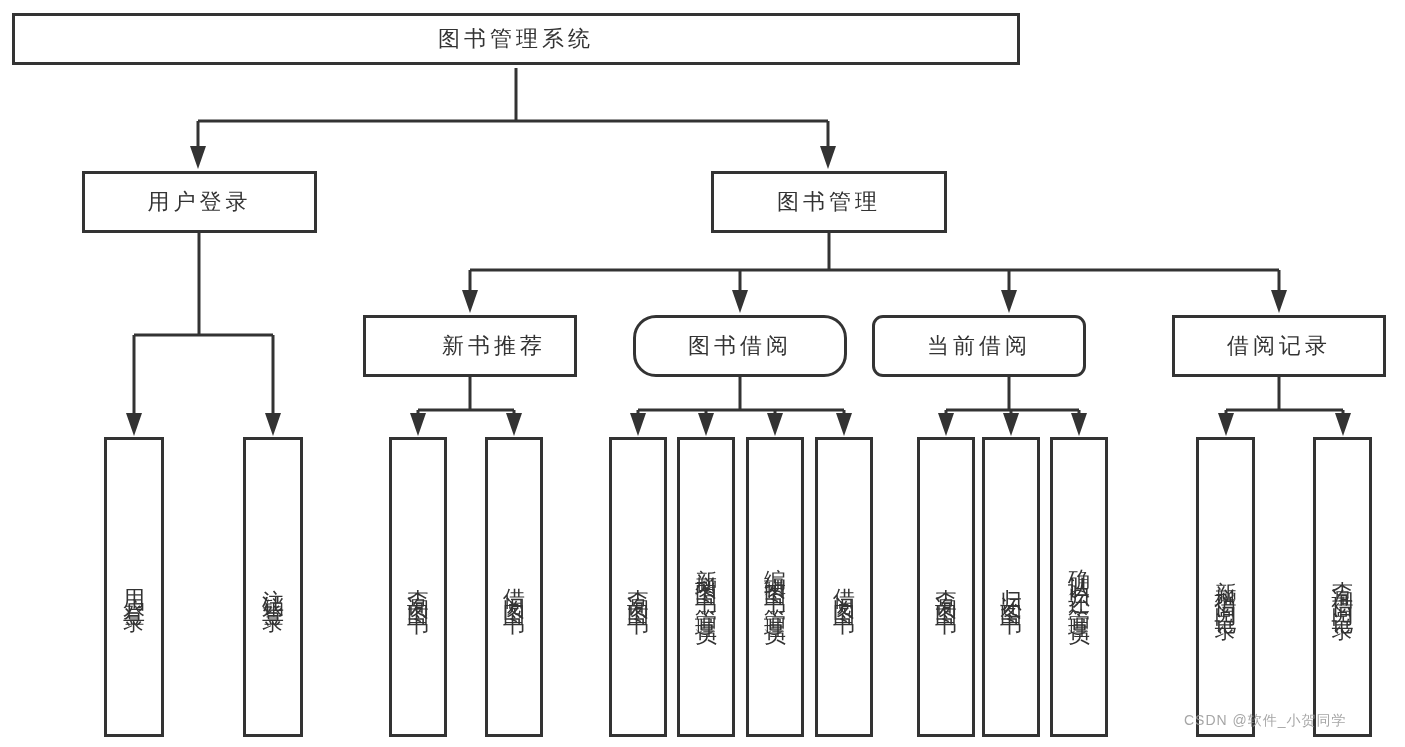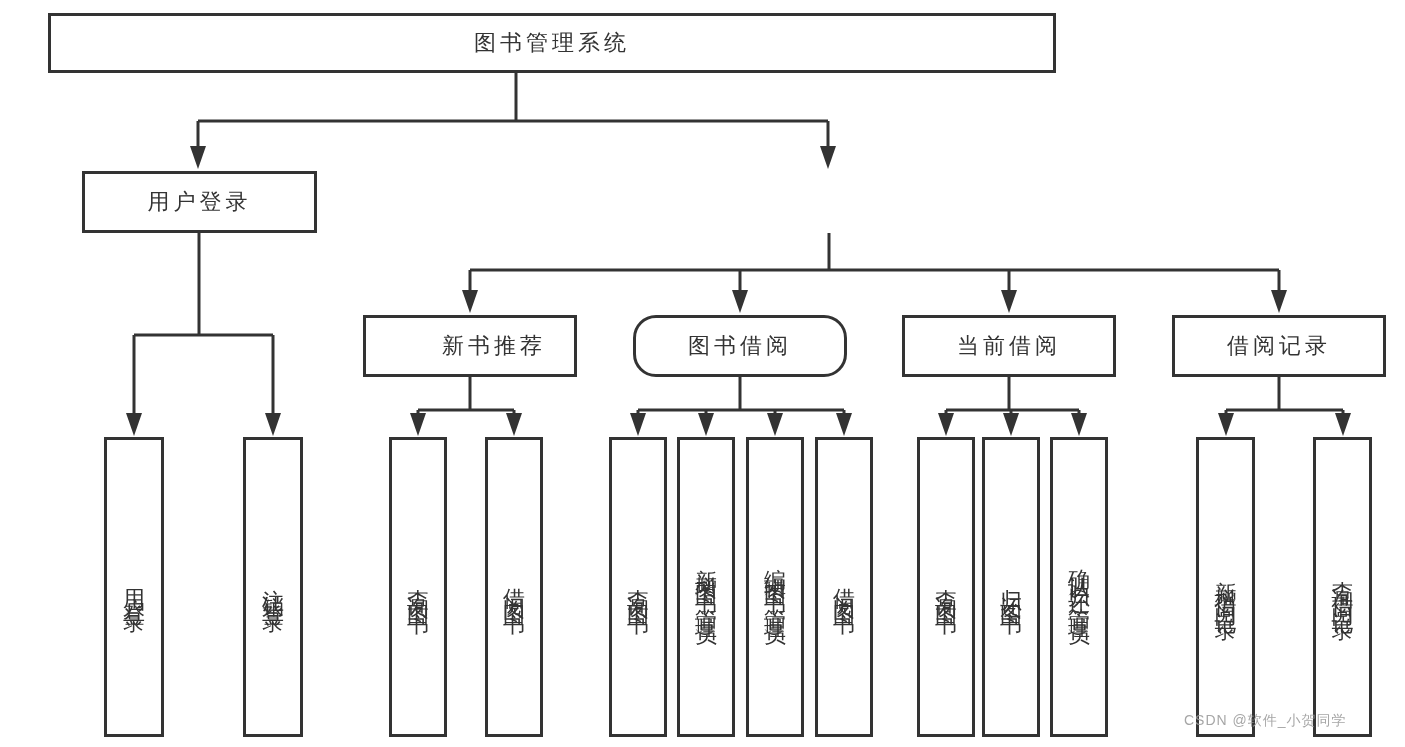--- a/index.html
+++ b/index.html
@@ -15,21 +15,21 @@
   .wires polygon{fill:#333333;stroke:none;}
   .node{
     position:absolute;
     box-sizing:border-box;
     border:3px solid #333333;
     background:#ffffff;
     display:flex;align-items:center;justify-content:center;
     color:#333333;
   }
   .hnode{font-size:22px;letter-spacing:4px;white-space:nowrap;}
-  .root{left:12px;top:13px;width:1008px;height:60px;margin-left:36px;}
+  .root{left:12px;top:13px;width:1008px;height:52px;}
   .lvl1-user{left:82px;top:171px;width:235px;height:62px;}
   .lvl1-book{left:711px;top:171px;width:236px;height:62px;}
   .lvl2{top:315px;width:214px;height:62px;}
   .leaf{
     top:437px;width:58px;height:300px;
     writing-mode:vertical-rl;
     font-size:22px;letter-spacing:8px;line-height:1;
   }
   .leaf.wide{width:60px;}
   .watermark{
@@ -103,24 +103,25 @@
     <path d="M1226 410 H1343"></path>
     <path d="M1226 410 V414"></path>
     <polygon points="1218,413 1234,413 1226,436"></polygon>
     <path d="M1343 410 V414"></path>
     <polygon points="1335,413 1351,413 1343,436"></polygon>
   </svg>
 
   <div class="node hnode root">图书管理系统</div>
 
   <div class="node hnode lvl1-user">用户登录</div>
+  <div class="node hnode lvl1-book">图书管理</div>
 
   <div class="node hnode lvl2" style="left:363px;padding-left:48px;">新书推荐</div>
   <div class="node hnode lvl2" style="left:633px;border-radius:23px;">图书借阅</div>
-  <div class="node hnode lvl2" style="left:902px;">当前借阅</div>
+  <div class="node hnode lvl2" style="left:872px;border-radius:11px;">当前借阅</div>
   <div class="node hnode lvl2" style="left:1172px;">借阅记录</div>
 
   <div class="node leaf wide" style="left:104px;">用户登录</div>
   <div class="node leaf wide" style="left:243px;">注销登录</div>
 
   <div class="node leaf" style="left:389px;">查询图书</div>
   <div class="node leaf" style="left:485px;">借阅图书</div>
 
   <div class="node leaf" style="left:609px;">查询图书</div>
   <div class="node leaf" style="left:677px;">新增图书（管理员）</div>

